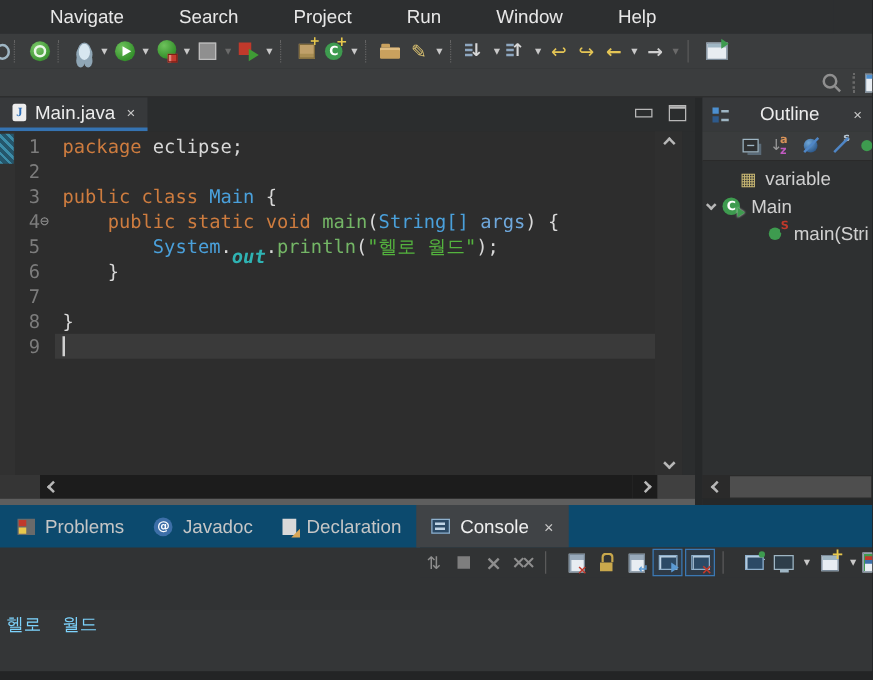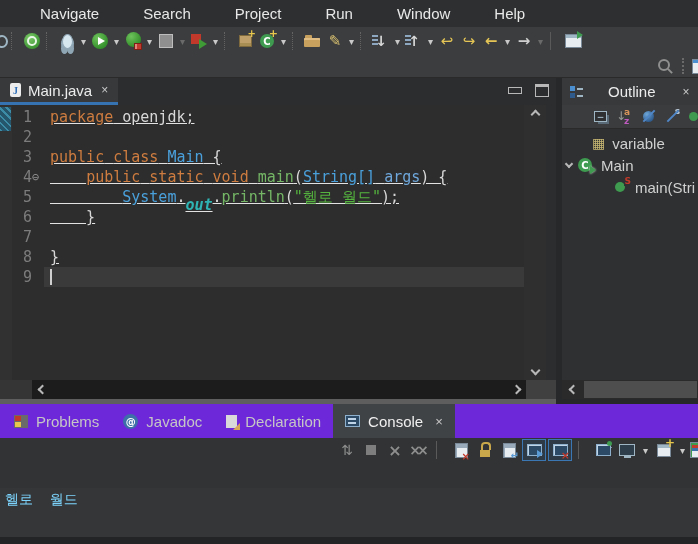--- a/index.html
+++ b/index.html
@@ -101,21 +101,21 @@
 
   
   .ebody{position:absolute;left:0;top:27px;width:556px;height:275px;background:#2d2d2d;display:flex;}
   .ann-ruler{width:12px;background:#313131;position:relative;flex:none;}
   .ann-mark{position:absolute;left:0;top:2px;width:11px;height:24px;
       background:repeating-linear-gradient(45deg,#3c8ca8 0 2px,#25566b 2px 5px);}
   .gutter{width:32px;flex:none;padding-top:2px;}
   .gl{height:20px;display:flex;align-items:center;justify-content:flex-end;
       font:15px "DejaVu Sans Mono",monospace;color:#7c7c7c;}
   .gl .fold{width:12px;text-align:left;font-size:12px;color:#909090;}
-  .codecol{flex:1;padding-top:2px;overflow:hidden;text-decoration:underline;}
+  .codecol{flex:1;padding-top:2px;overflow:hidden;}
   .cl{height:20px;white-space:pre;font:15px "DejaVu Sans Mono",monospace;color:#d8d8d8;
       padding-left:6px;display:flex;align-items:center;}
   .cl.cur{background:#3a3a3a;}
   .caret{width:2px;height:16px;background:#d0d0d0;display:inline-block;}
   .tk-kw{color:#ce7c3f;}.tk-pl{color:#d8d8d8;}.tk-typ{color:#4aa0db;}
   .tk-grn{color:#74b666;}.tk-prm{color:#6fa8dc;}.tk-str{color:#54b33e;}
   .tk-fld{color:#2fb3b3;font-weight:bold;font-style:italic;margin-top:16px;}
   .cl span{white-space:pre;}
 
   
@@ -173,21 +173,21 @@
       margin-right:10px;flex:none;}
   .t-method::after{content:"S";position:absolute;right:-7px;top:-6px;color:#c0392b;
       font:bold 9px "DejaVu Sans",sans-serif;background:#2e3031;padding:0 1px;}
   .o-hscroll{position:absolute;left:0;top:302px;width:136px;height:19px;display:flex;background:#2a2a2a;}
   .o-hs-arrow{width:22px;background:#2a2a2a;display:flex;align-items:center;justify-content:center;flex:none;}
   .o-hs-thumb{flex:1;background:#4e4e4e;margin:1px 1px 1px 0;}
   .o-bottom{position:absolute;left:0;top:321px;width:136px;height:5px;background:#262829;}
 
   
   .bottom{position:absolute;left:0;top:404px;width:698px;height:140px;background:#313334;}
-  .btabbar{height:34px;display:flex;align-items:stretch;padding-left:2px;background:#6d28d9;}
+  .btabbar{height:34px;display:flex;align-items:stretch;padding-left:2px;background:#0c4a6e;}
   .btab{display:flex;align-items:center;gap:8px;padding:0 12px;font-size:15px;color:#c6c6c6;}
   .btab.active{background:#404346;color:#f0f0f0;}
   .bt-problems{width:14px;height:13px;background:#6a6a6a;position:relative;flex:none;}
   .bt-problems::before{content:"";position:absolute;left:1px;top:1px;width:6px;height:5px;background:#c0392b;}
   .bt-problems::after{content:"";position:absolute;left:1px;bottom:1px;width:6px;height:5px;background:#e8c84c;}
   .bt-javadoc{width:15px;height:15px;border-radius:50%;background:#3d6fa8;display:flex;align-items:center;
       justify-content:center;flex:none;}
   .bt-javadoc::before{content:"@";color:#fff;font:bold 10px "DejaVu Sans",sans-serif;}
   .bt-declaration{width:11px;height:13px;background:#d9d9d9;position:relative;flex:none;}
   .bt-declaration::after{content:"";position:absolute;right:-3px;bottom:-2px;width:0;height:0;
@@ -344,21 +344,21 @@
             <div class="gl">
               <span>8</span>
               <span class="fold"></span>
             </div>
             <div class="gl">
               <span>9</span>
               <span class="fold"></span>
             </div>
           </div>
         <div class="codecol" id="code">
-            <div class="cl"><span class="tk-kw">package</span><span class="tk-pl"> openjdk;</span></div>
+            <div class="cl"><span class="tk-kw">package</span><span class="tk-pl"> eclipse;</span></div>
             <div class="cl"></div>
             <div class="cl"><span class="tk-kw">public</span><span class="tk-pl"> </span><span class="tk-kw">class</span><span class="tk-pl"> </span><span class="tk-typ">Main</span><span class="tk-pl"> {</span></div>
             <div class="cl"><span class="tk-pl">    </span><span class="tk-kw">public</span><span class="tk-pl"> </span><span class="tk-kw">static</span><span class="tk-pl"> </span><span class="tk-kw">void</span><span class="tk-pl"> </span><span class="tk-grn">main</span><span class="tk-pl">(</span><span class="tk-typ">String[]</span><span class="tk-pl"> </span><span class="tk-prm">args</span><span class="tk-pl">) {</span></div>
             <div class="cl"><span class="tk-pl">        </span><span class="tk-typ">System</span><span class="tk-pl">.</span><span class="tk-fld">out</span><span class="tk-pl">.</span><span class="tk-grn">println</span><span class="tk-pl">(</span><span class="tk-str">"헬로 월드"</span><span class="tk-pl">);</span></div>
             <div class="cl"><span class="tk-pl">    }</span></div>
             <div class="cl"></div>
             <div class="cl"><span class="tk-pl">}</span></div>
             <div class="cl cur"><span class="caret"></span></div>
           </div>
         <div class="vscroll">

